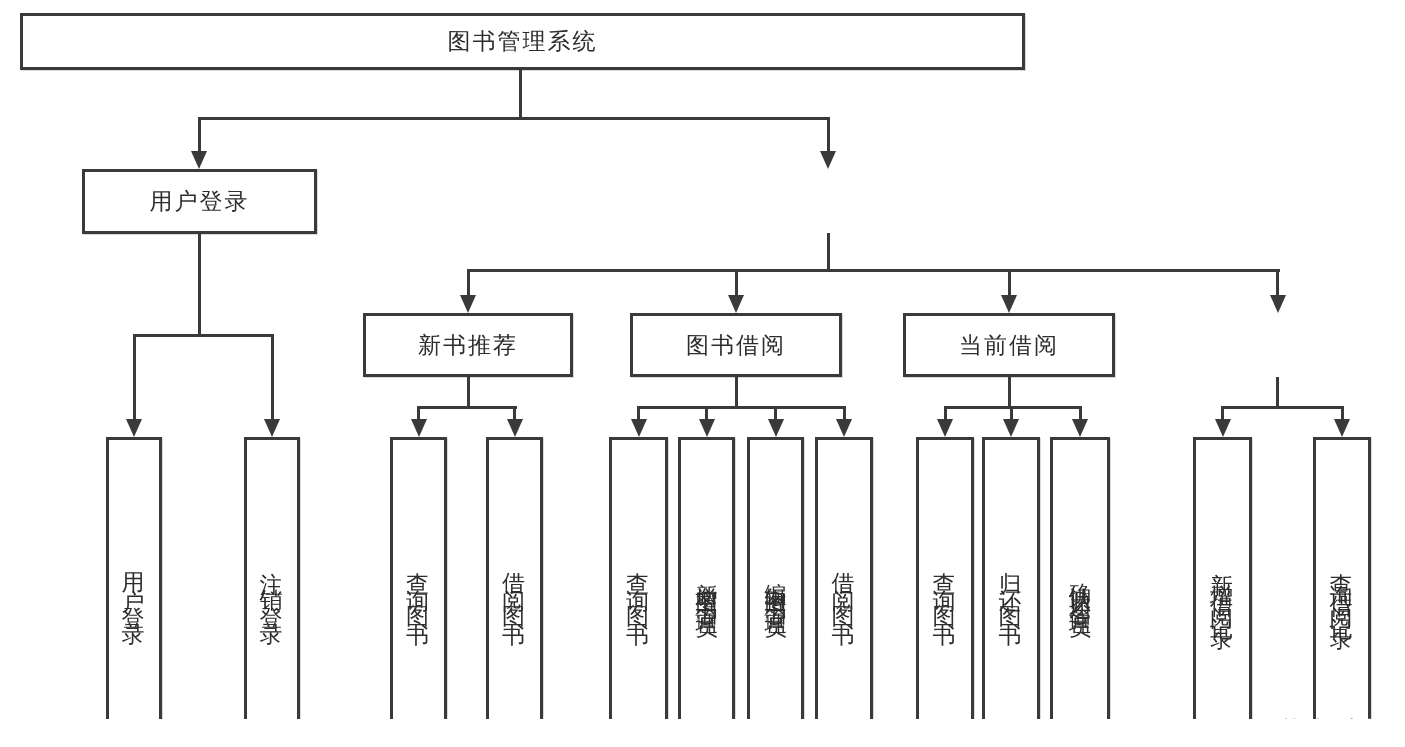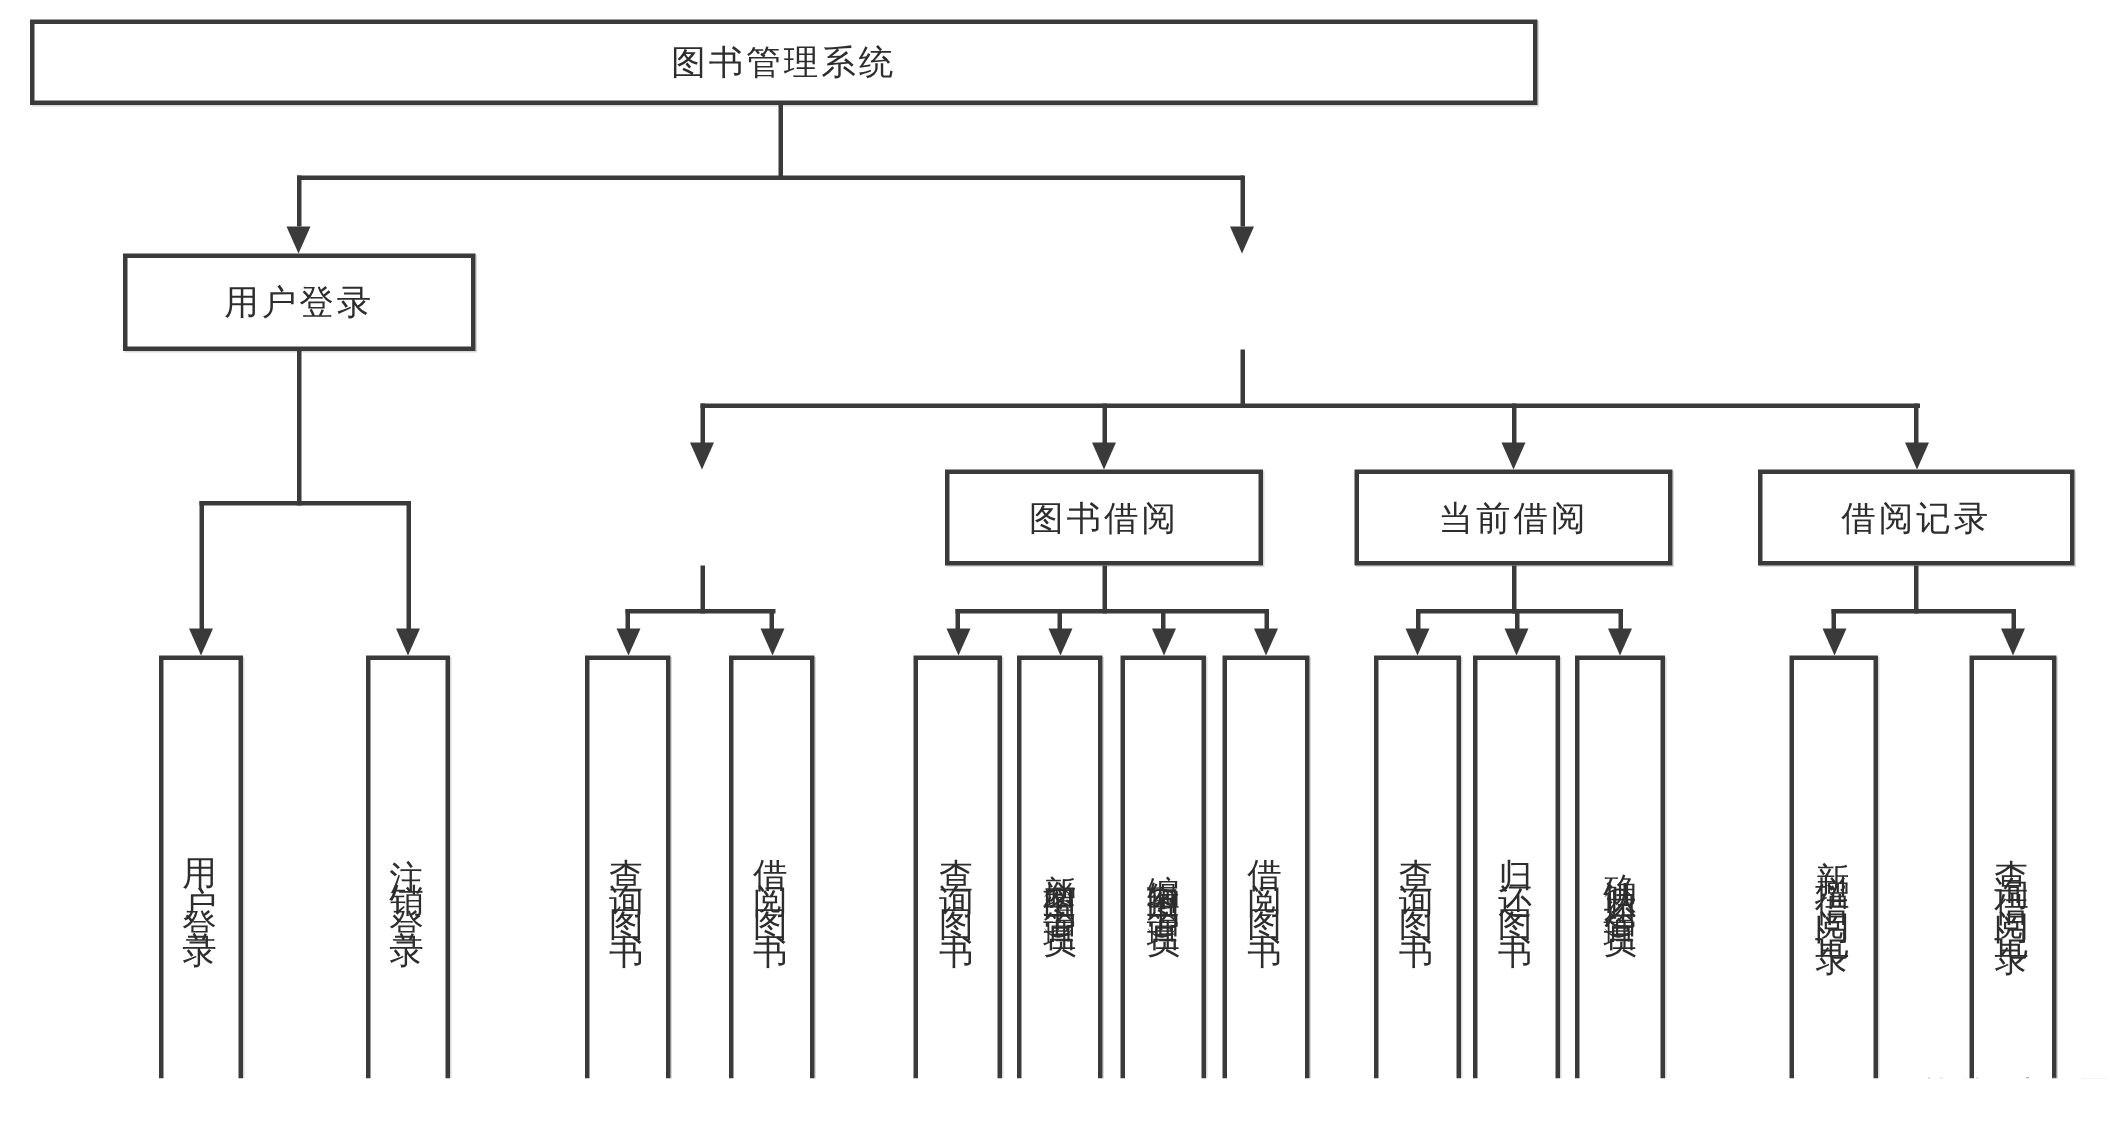--- a/index.html
+++ b/index.html
@@ -71,28 +71,28 @@
   <div class="cl" style="left:466.5px;top:269px;width:813px;height:3px"></div>
   <div class="cl" style="left:466.5px;top:269px;width:3px;height:28px"></div>
   <div class="cl" style="left:734.5px;top:269px;width:3px;height:28px"></div>
   <div class="cl" style="left:1007.5px;top:269px;width:3px;height:28px"></div>
   <div class="cl" style="left:1276px;top:269px;width:3px;height:28px"></div>
   <div class="arrow" style="left:460px;top:295px"></div>
   <div class="arrow" style="left:728px;top:295px"></div>
   <div class="arrow" style="left:1001px;top:295px"></div>
   <div class="arrow" style="left:1269.5px;top:295px"></div>
 
+  <div class="box" style="left:363px;top:313px;width:210px;height:64px">
+    <span>新书推荐</span>
+  </div>
   <div class="box" style="left:630px;top:313px;width:212px;height:64px">
     <span>图书借阅</span>
   </div>
   <div class="box" style="left:903px;top:313px;width:212px;height:64px">
     <span>当前借阅</span>
-  </div>
-  <div class="box" style="left:1172px;top:313px;width:211px;height:64px">
-    <span>借阅记录</span>
   </div>
 
   <div class="cl" style="left:466.5px;top:377px;width:3px;height:32px"></div>
   <div class="cl" style="left:417px;top:406px;width:99.5px;height:3px"></div>
   <div class="cl" style="left:417px;top:406px;width:3px;height:15px"></div>
   <div class="cl" style="left:513px;top:406px;width:3px;height:15px"></div>
   <div class="arrow" style="left:410.5px;top:419px"></div>
   <div class="arrow" style="left:506.5px;top:419px"></div>
 
   <div class="cl" style="left:734.5px;top:377px;width:3px;height:32px"></div>

